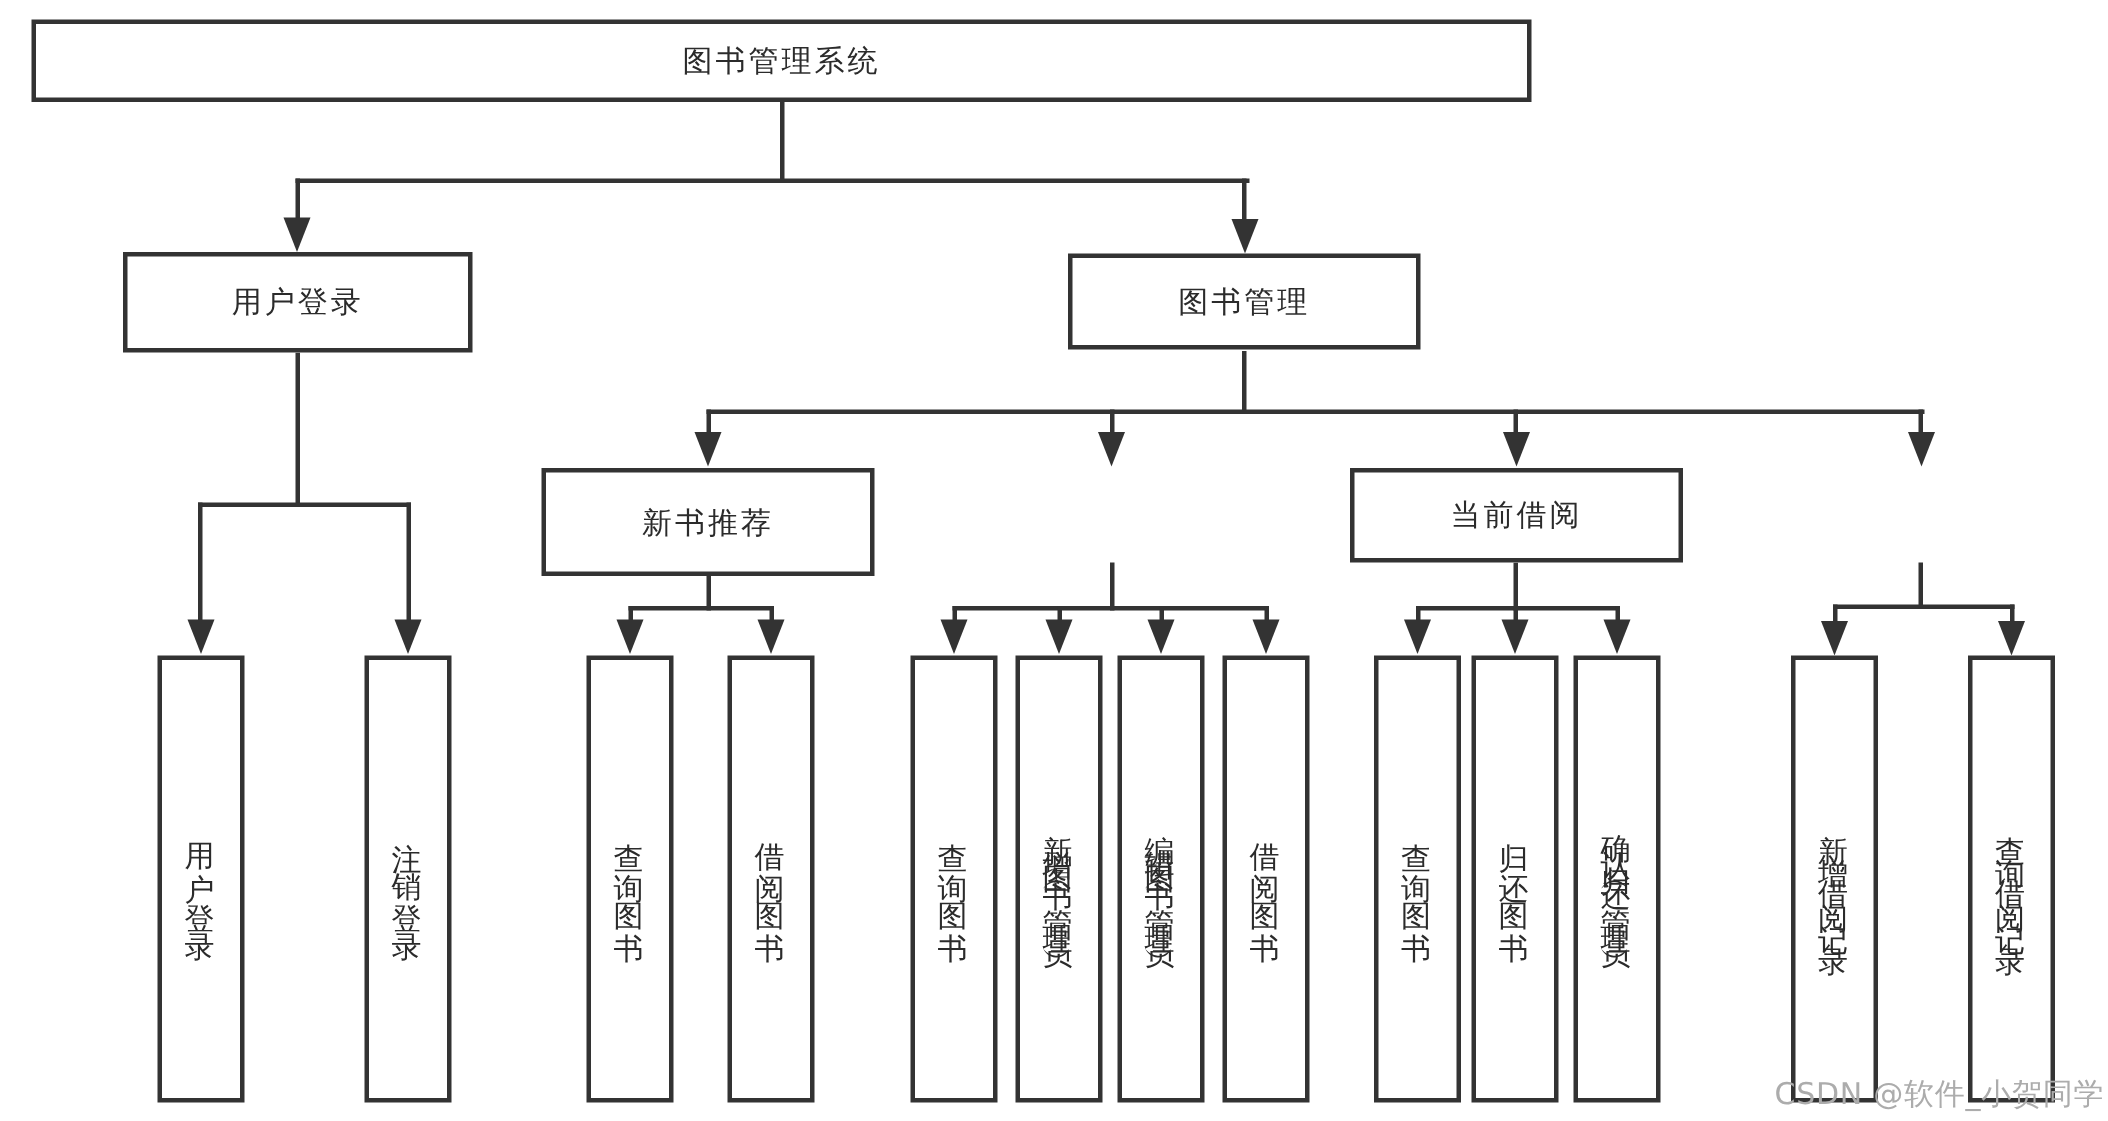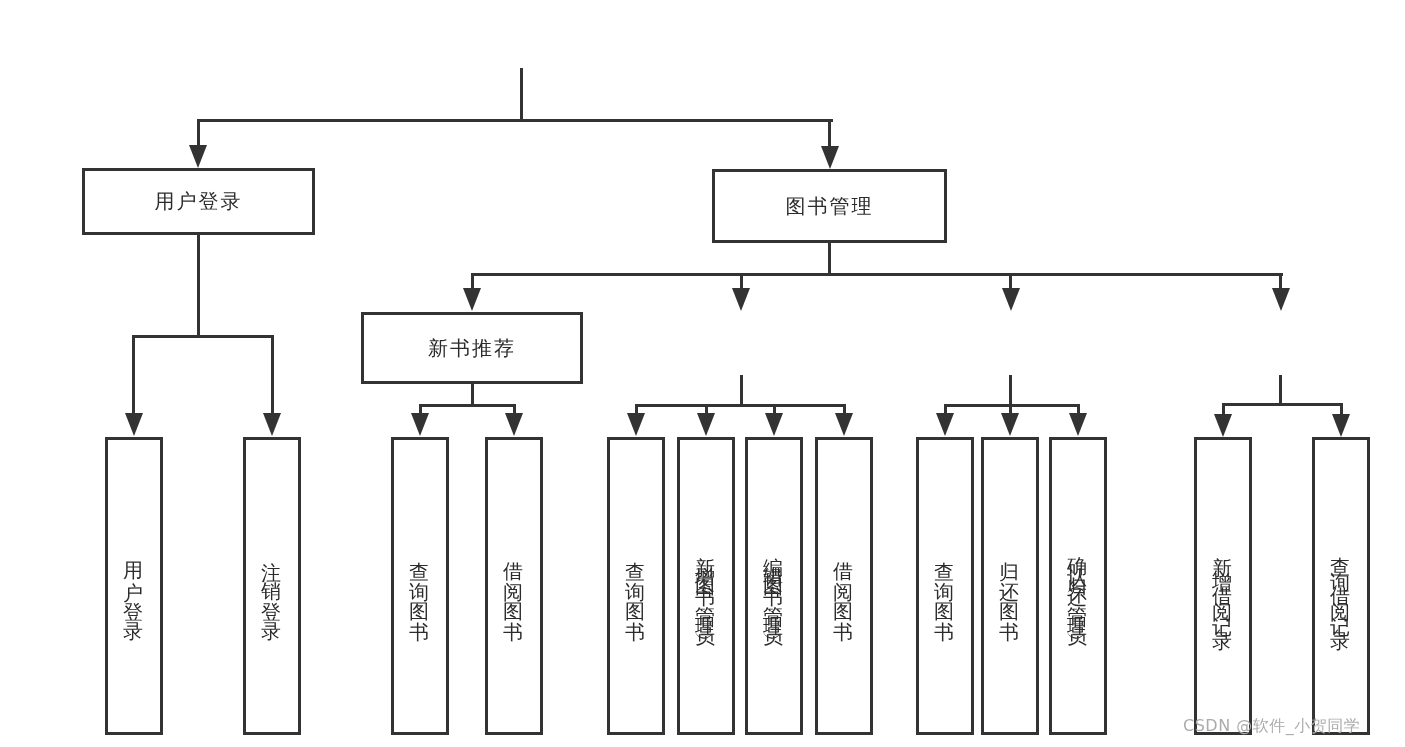--- a/index.html
+++ b/index.html
@@ -46,42 +46,48 @@
     border-right: 9px solid transparent;
     border-top: 23px solid #333333;
     z-index: 1;
   }
   #watermark {
     position: absolute;
     left: 1183px;
     top: 716px;
     width: 218px;
     color: rgba(172,172,172,0.95);
-    font-size: 16px;
+    font-size: 20px;
     letter-spacing: 0.5px;
     white-space: nowrap;
     z-index: 3;
     font-weight: 400;
   }
 </style>
 </head>
 <body>
 
 <div id="stage">
 
+  <div class="node" style="left: 21px; top: 13px; width: 1000px; height: 55px; border-color: rgb(51, 51, 51); color: rgb(43, 43, 43);">
+    <span>图书管理系统</span>
+  </div>
 
   <div class="node" style="left: 82px; top: 168px; width: 233px; height: 67px; border-color: rgb(51, 51, 51); color: rgb(43, 43, 43);">
     <span>用户登录</span>
   </div>
-  <div class="node" style="left: 712px; top: 169px; width: 235px; height: 74px; border-color: rgb(51, 51, 51); color: rgb(43, 43, 43);">
+  <div class="node" style="left: 712px; top: 169px; width: 235px; height: 64px; border-color: rgb(51, 51, 51); color: rgb(43, 43, 43);">
     <span>图书管理</span>
   </div>
 
   <div class="node" style="left: 361px; top: 312px; width: 222px; height: 72px; border-color: rgb(51, 51, 51); color: rgb(43, 43, 43);">
     <span>新书推荐</span>
+  </div>
+  <div class="node" style="left: 900px; top: 312px; width: 222px; height: 63px; border-color: rgb(51, 51, 51); color: rgb(43, 43, 43);">
+    <span>当前借阅</span>
   </div>
 
   <div class="node v" style="left: 105px; top: 437px; width: 58px; height: 298px; border-color: rgb(51, 51, 51); color: rgb(43, 43, 43);">
     <span>用户登录</span>
   </div>
   <div class="node v" style="left: 243px; top: 437px; width: 58px; height: 298px; border-color: rgb(51, 51, 51); color: rgb(43, 43, 43);">
     <span>注销登录</span>
   </div>
 
   <div class="node v" style="left: 391px; top: 437px; width: 58px; height: 298px; border-color: rgb(51, 51, 51); color: rgb(43, 43, 43);">

